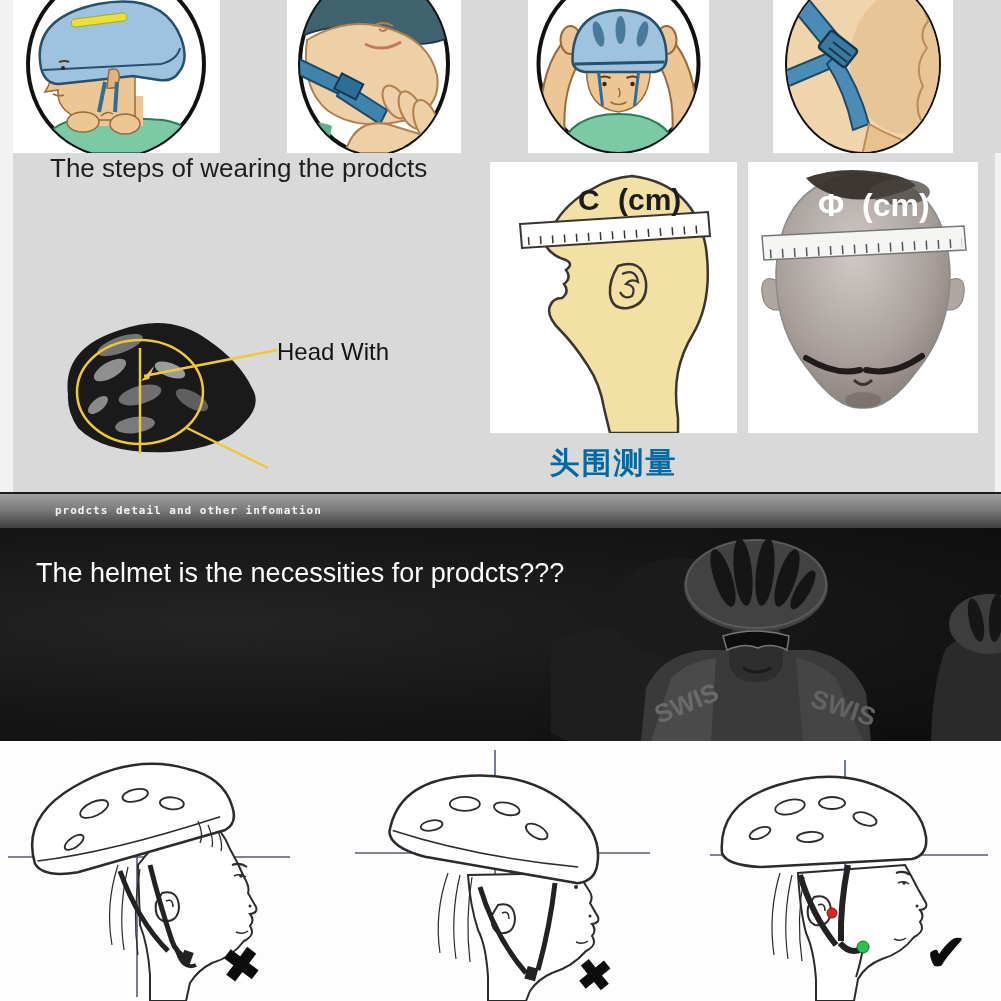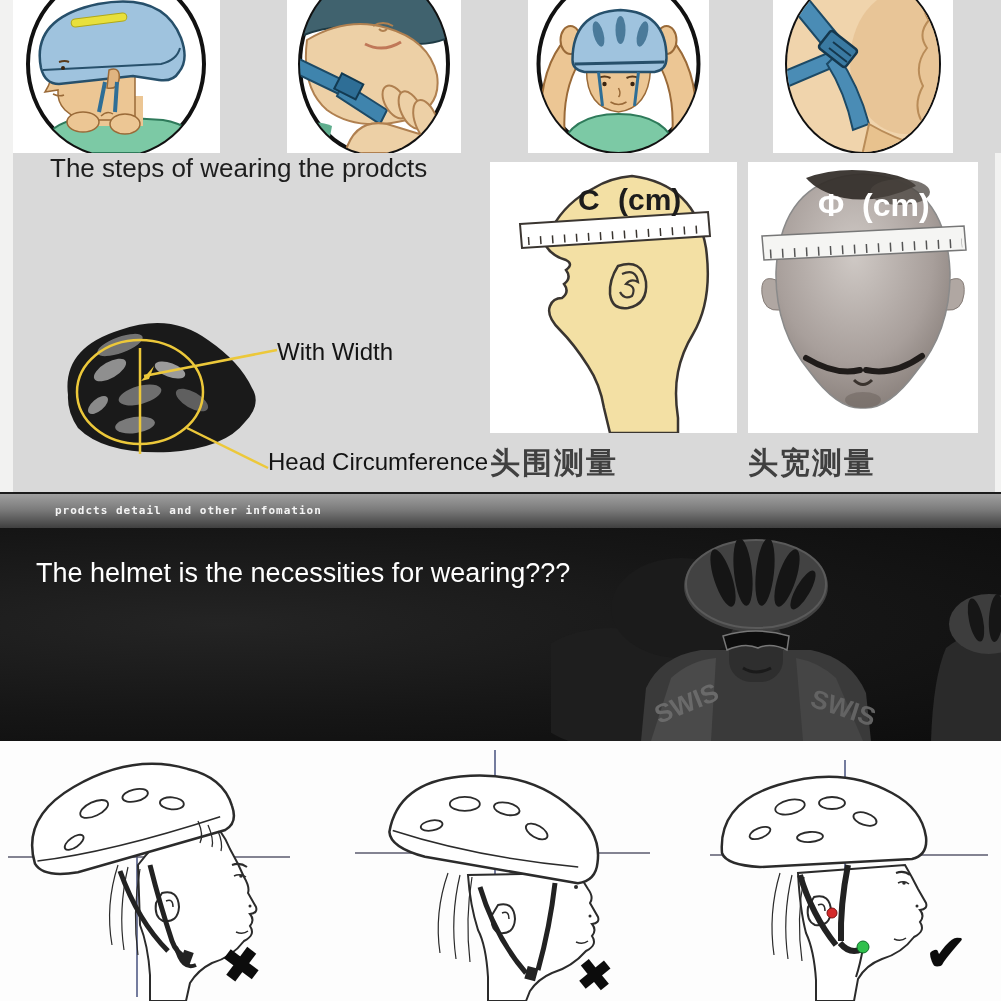--- a/index.html
+++ b/index.html
@@ -6,22 +6,22 @@
   .stage{position:relative;width:1001px;height:1001px;overflow:hidden;
          background:#d9d9d9;font-family:"Liberation Sans",sans-serif;}
   .abs{position:absolute;}
   .edge-strip{background:#f2f2f1;}
   .step-card{position:absolute;top:0;height:153px;background:#fff;}
   .step-card svg{display:block;width:100%;height:100%;}
   .steps-caption{position:absolute;left:50px;top:153px;font-size:26px;color:#1e1e1e;}
   .label-dark{position:absolute;font-size:24px;color:#141414;}
   .head-card{position:absolute;top:162px;height:271px;background:#fff;}
   .head-card svg{display:block;width:100%;height:100%;}
-  .cn-caption{position:absolute;top:443px;font-size:30px;font-weight:bold;color:#404040;
-              letter-spacing:2px;}
+  .cn-caption{position:absolute;top:443px;font-size:30px;font-weight:bold;color:#0369a1;
+              text-align:center;letter-spacing:2px;}
   .banner{position:absolute;left:0;top:492px;width:1001px;height:255px;background:#4d7c0f;}
   .banner-bar{position:absolute;left:0;top:0;width:1001px;height:36px;
               background:linear-gradient(180deg,#a0a0a0 0%,#7c7c7c 45%,#3f3f3f 100%);
               border-top:2px solid #1c1c1c;box-sizing:border-box;}
   .banner-bar-text{position:absolute;left:55px;top:10px;font-family:"DejaVu Sans Mono",monospace;
                    font-size:11px;font-weight:bold;color:#f4f4f4;letter-spacing:1px;}
   .banner-body{position:absolute;left:0;top:36px;width:1001px;height:213px;overflow:hidden;
                background:radial-gradient(ellipse at 22% 45%, #242424 0%, #161616 55%, #0d0d0d 100%);}
   .banner-line{position:absolute;left:36px;color:#fff;font-size:27px;white-space:nowrap;}
   .bottom{position:absolute;left:0;top:741px;width:1001px;height:260px;background:#fdfdfd;}
@@ -152,22 +152,21 @@
       <ellipse cx="152" cy="100" rx="18" ry="8" transform="rotate(30 152 100)" fill="#5f5f5f"></ellipse>
       <ellipse cx="95" cy="125" rx="20" ry="8" transform="rotate(-8 95 125)" fill="#7a7a7a"></ellipse>
       <ellipse cx="58" cy="105" rx="12" ry="6" transform="rotate(-40 58 105)" fill="#8a8a8a"></ellipse>
       <ellipse cx="100" cy="92" rx="63" ry="52" fill="none" stroke="#ecc83a" stroke-width="2.5"></ellipse>
       <line x1="100" y1="48" x2="100" y2="154" stroke="#ecc83a" stroke-width="2.5"></line>
       <path d="M 104,76 L 237,50" stroke="#ecc83a" stroke-width="2.5" fill="none"></path>
       <polygon points="101,81 114,66 109,79" fill="#ecc83a"></polygon>
       <path d="M 147,128 L 228,168" stroke="#ecc83a" stroke-width="2.5" fill="none"></path>
     </svg>
   </div>
-  <div class="label-dark" style="left:277px;top:338px;">With Width</div>
-  <div class="label-dark" style="left:268px;top:448px;">Head Circumference</div>
+  <div class="label-dark" style="left:277px;top:338px;">Head With</div>
 
   <div class="head-card" style="left:490px;width:247px;">
     <svg viewBox="0 0 247 271">
       <path d="M 142,14 Q 205,22 216,86 Q 223,138 203,172 Q 192,190 188,210 Q 184,230 188,256 L 188,271 L 120,271 L 114,246 Q 110,222 98,204 Q 84,182 70,168 Q 56,154 60,144 Q 63,136 72,136 Q 80,130 74,122 Q 82,116 76,108 Q 84,102 76,98 Q 62,94 56,84 Q 50,74 62,66 Q 76,40 104,26 Q 120,16 142,14 Z" fill="#f3e0a4" stroke="#3a3530" stroke-width="2.5"></path>
       <polygon points="30,62 218,50 220,74 32,86" fill="#ffffff" stroke="#3a3530" stroke-width="2"></polygon>
       <line x1="38" y1="79" x2="216" y2="67" stroke="#3a3530" stroke-width="8" stroke-dasharray="1.5 10.5"></line>
       <path d="M 128,104 Q 152,96 156,120 Q 158,142 138,146 Q 122,148 120,132 Q 119,118 128,104 Z" fill="#f3e0a4" stroke="#3a3530" stroke-width="2.5"></path>
       <path d="M 132,112 Q 146,106 148,120 Q 141,116 136,122 Q 147,124 142,134 Q 134,138 130,130" fill="none" stroke="#3a3530" stroke-width="2.2"></path>
       <text x="88" y="48" font-size="30" font-weight="bold" fill="#1c1c1c" font-family="Liberation Sans, sans-serif">C</text>
       <text x="128" y="48" font-size="30" font-weight="bold" fill="#1c1c1c" font-family="Liberation Sans, sans-serif">(cm)</text>
@@ -193,21 +192,20 @@
       <path d="M 58,196 Q 88,214 112,208" stroke="#201c1a" stroke-width="6" fill="none" stroke-linecap="round"></path>
       <path d="M 118,208 Q 146,214 174,194" stroke="#201c1a" stroke-width="6" fill="none" stroke-linecap="round"></path>
       <path d="M 106,218 Q 115,227 124,218" stroke="#3a332e" stroke-width="3" fill="none"></path>
       <ellipse cx="115" cy="238" rx="18" ry="8" fill="#6e645e" opacity="0.55"></ellipse>
       <text x="70" y="54" font-size="32" font-weight="bold" fill="#ffffff" font-family="Liberation Sans, sans-serif">Φ</text>
       <text x="114" y="54" font-size="32" font-weight="bold" fill="#ffffff" font-family="Liberation Sans, sans-serif">(cm)</text>
     </svg>
   </div>
 
   <div class="cn-caption" style="left:490px;width:247px;">头围测量</div>
-  <div class="cn-caption" style="left:748px;width:230px;">头宽测量</div>
 
   <div class="banner">
     <div class="banner-bar">
       <span class="banner-bar-text">prodcts detail and other infomation</span>
     </div>
     <div class="banner-body">
       <svg class="abs" style="right:0;top:0;width:450px;height:213px;" viewBox="0 0 450 213">
         <ellipse cx="60" cy="160" rx="90" ry="60" fill="#1e1e1e"></ellipse>
         <ellipse cx="130" cy="80" rx="70" ry="50" fill="#1b1b1b"></ellipse>
         <path d="M 95,160 Q 110,128 150,122 L 260,122 Q 300,130 315,165 L 320,213 L 90,213 Z" fill="#3a3a3a"></path>
@@ -223,21 +221,21 @@
         <ellipse cx="214" cy="44" rx="9" ry="34" transform="rotate(6 214 44)" fill="#151515"></ellipse>
         <ellipse cx="236" cy="50" rx="9" ry="30" transform="rotate(18 236 50)" fill="#151515"></ellipse>
         <ellipse cx="252" cy="62" rx="7" ry="22" transform="rotate(30 252 62)" fill="#151515"></ellipse>
         <path d="M 172,108 Q 205,98 238,108 L 236,122 Q 220,114 207,120 Q 194,114 176,122 Z" fill="#0d0d0d" stroke="#777" stroke-width="1.5"></path>
         <path d="M 192,140 Q 205,148 220,140" stroke="#1a1a1a" stroke-width="3" fill="none"></path>
         <path d="M 395,120 Q 420,100 450,105 L 450,213 L 380,213 Q 382,150 395,120 Z" fill="#2a2a2a"></path>
         <ellipse cx="438" cy="96" rx="40" ry="30" fill="#3d3d3d"></ellipse>
         <ellipse cx="425" cy="92" rx="7" ry="22" transform="rotate(-12 425 92)" fill="#161616"></ellipse>
         <ellipse cx="445" cy="90" rx="7" ry="24" transform="rotate(4 445 90)" fill="#161616"></ellipse>
       </svg>
-      <div class="banner-line" style="top:30px;">The helmet is the necessities for wearing???</div>
+      <div class="banner-line" style="top:30px;">The helmet is the necessities for prodcts???</div>
     </div>
   </div>
 
   <div class="bottom"></div>
 
   <div class="fit-drawing" style="left:0;width:330px;">
     <svg viewBox="0 0 330 256">
       <line x1="137" y1="20" x2="137" y2="252" stroke="#46507e" stroke-width="1.5"></line>
       <line x1="8" y1="112" x2="290" y2="112" stroke="#5a5a6e" stroke-width="1.5"></line>
       <path d="M 205,70 Q 222,84 230,104 Q 238,118 244,132 Q 250,142 248,148 L 256,162 Q 258,168 250,169 Q 255,175 250,181 Q 256,190 244,196 Q 232,212 212,218 Q 198,225 190,238 L 186,256 L 150,256 L 150,230 Q 148,200 140,180 L 138,120 Q 170,78 205,70 Z" fill="#fff" stroke="#2b2b2b" stroke-width="2"></path>

